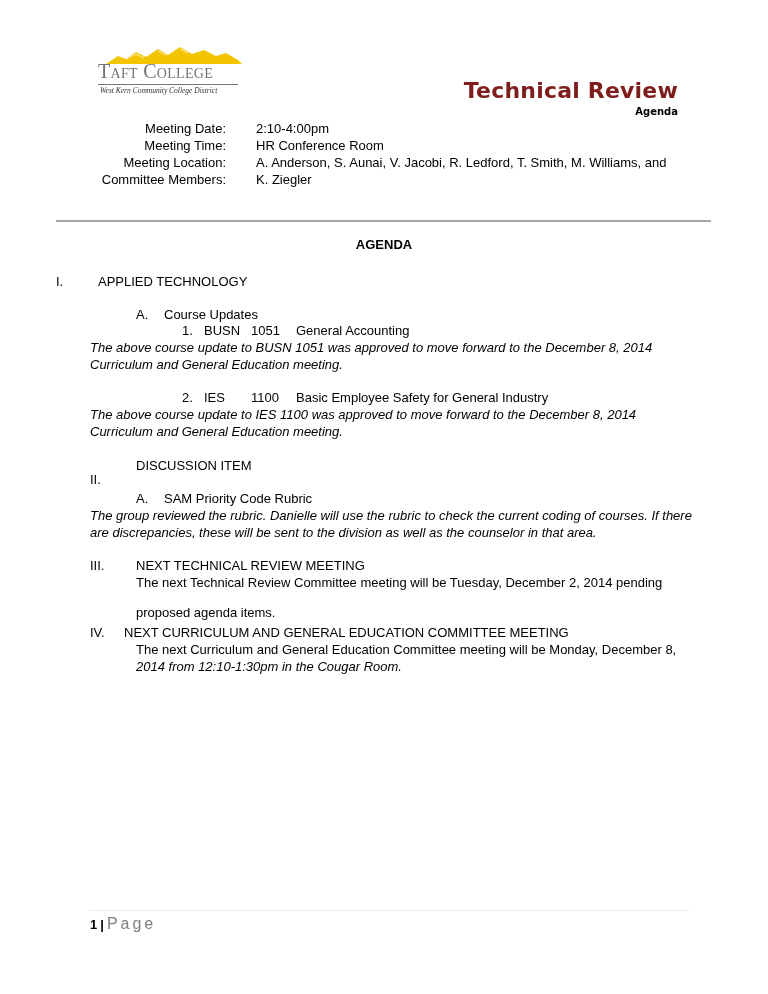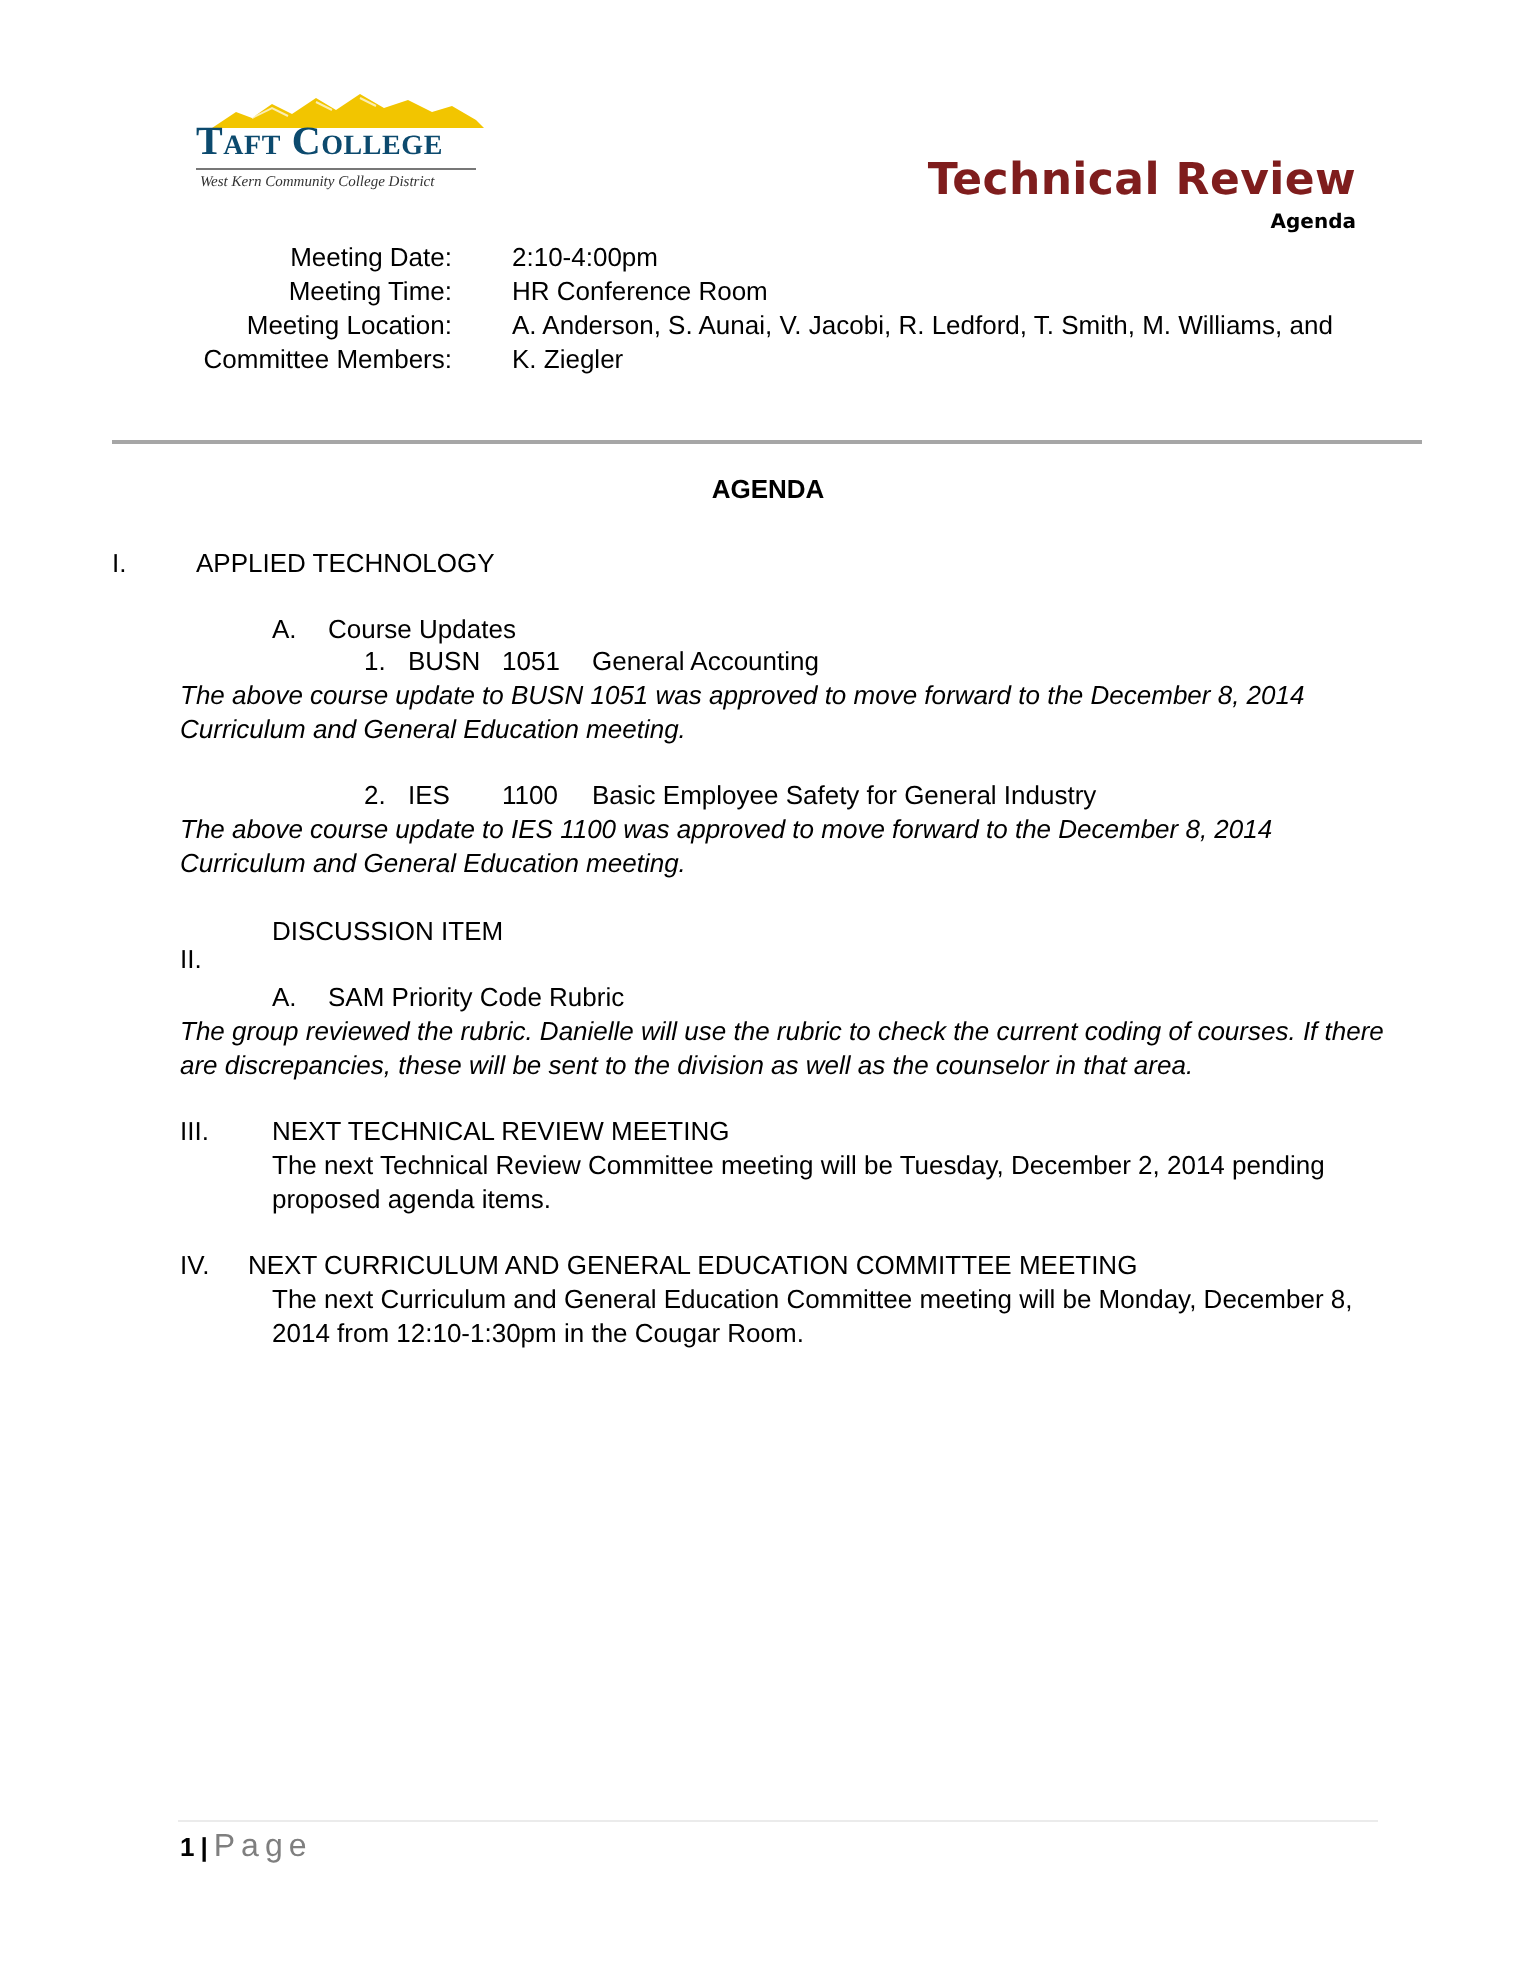--- a/index.html
+++ b/index.html
@@ -10,21 +10,21 @@
     .abs { position: absolute; }
     .body-text { font-family: "Liberation Sans", sans-serif; font-size: 13px; line-height: 17px; color: #000; white-space: nowrap; }
     .italic { font-style: italic; }
 
     
     .logo { left: 96px; top: 44px; width: 150px; height: 56px; }
     .logo svg { display: block; }
     .logo-title {
       position: absolute; left: 2px; top: 16px;
       font-family: "Liberation Serif", serif; font-size: 20px; letter-spacing: 0.3px;
-      color: #0c4a6e; white-space: nowrap; font-variant: small-caps; font-weight: bold;
+      color: #737373; white-space: nowrap; font-variant: small-caps; font-weight: normal;
     }
     .logo-rule { position: absolute; left: 2px; top: 40px; width: 140px; height: 1px; background: #777; }
     .logo-sub {
       position: absolute; left: 4px; top: 42px;
       font-family: "Liberation Serif", serif; font-style: italic; font-size: 7.5px; color: #333; white-space: nowrap;
     }
 
     
     .doc-title {
       right: 90px; top: 78px; font-family: "DejaVu Sans", sans-serif; font-weight: bold; font-size: 22px;
@@ -108,23 +108,23 @@
 <div class="abs body-text" style="left:136px; top:457px;">DISCUSSION ITEM</div>
 
 <div class="abs body-text" style="left:136px; top:490px;">A.</div>
 <div class="abs body-text" style="left:164px; top:490px;">SAM Priority Code Rubric</div>
 <div class="abs body-text italic" style="left:90px; top:507px;">The group reviewed the rubric. Danielle will use the rubric to check the current coding of courses. If there</div>
 <div class="abs body-text italic" style="left:90px; top:524px;">are discrepancies, these will be sent to the division as well as the counselor in that area.</div>
 
 <div class="abs body-text roman" style="left:90px; top:557px;">III.</div>
 <div class="abs body-text" style="left:136px; top:557px;">NEXT TECHNICAL REVIEW MEETING</div>
 <div class="abs body-text" style="left:136px; top:574px;">The next Technical Review Committee meeting will be Tuesday, December 2, 2014 pending</div>
-<div class="abs body-text" style="left:136px; top:591px;">proposed agenda items.</div>
+<div class="abs body-text" style="left:136px; top:604px;">proposed agenda items.</div>
 
 <div class="abs body-text roman" style="left:90px; top:624px;">IV.</div>
 <div class="abs body-text" style="left:124px; top:624px;">NEXT CURRICULUM AND GENERAL EDUCATION COMMITTEE MEETING</div>
 <div class="abs body-text" style="left:136px; top:641px;">The next Curriculum and General Education Committee meeting will be Monday, December 8,</div>
-<div class="abs body-text" style="left:136px; top:658px;">2014 from 12:10-1:30pm in the Cougar Room.</div>
+<div class="abs body-text" style="left:136px; top:658px;font-style:italic;">2014 from 12:10-1:30pm in the Cougar Room.</div>
 
 <div class="abs footer-rule"></div>
 <div class="abs footer">
   <span class="num">1</span><span class="sep">|</span><span class="word">Page</span>
 </div>
 
 </body></html>

